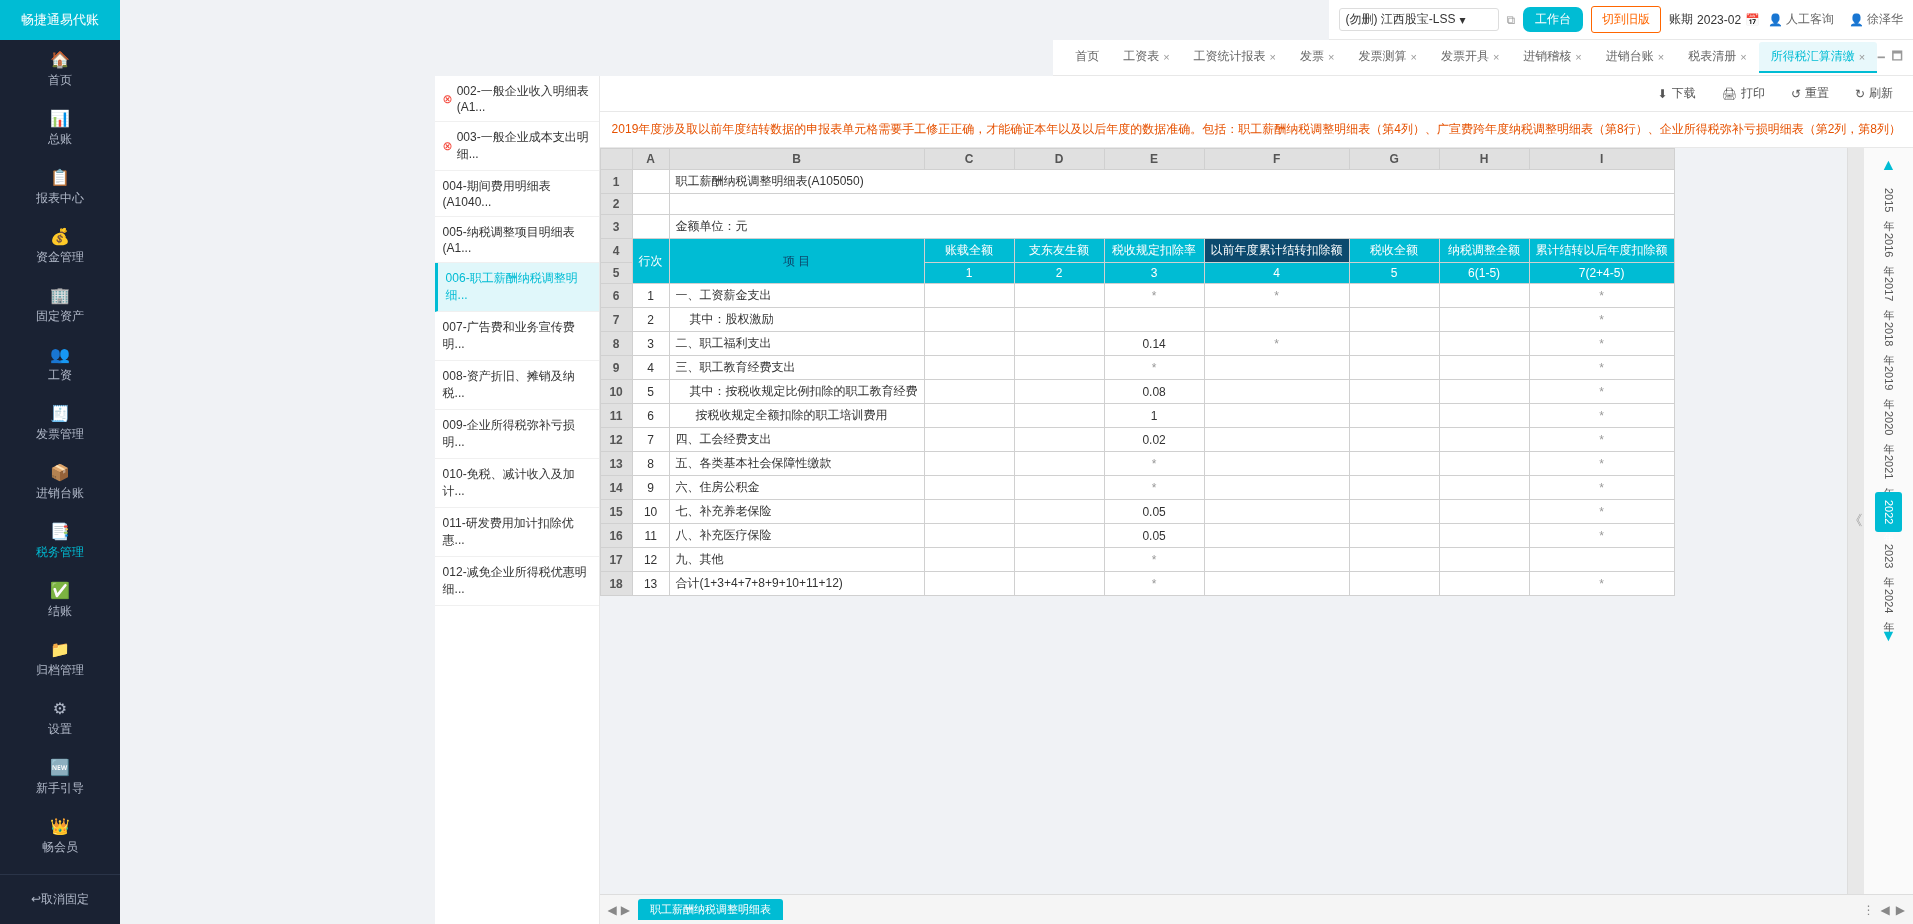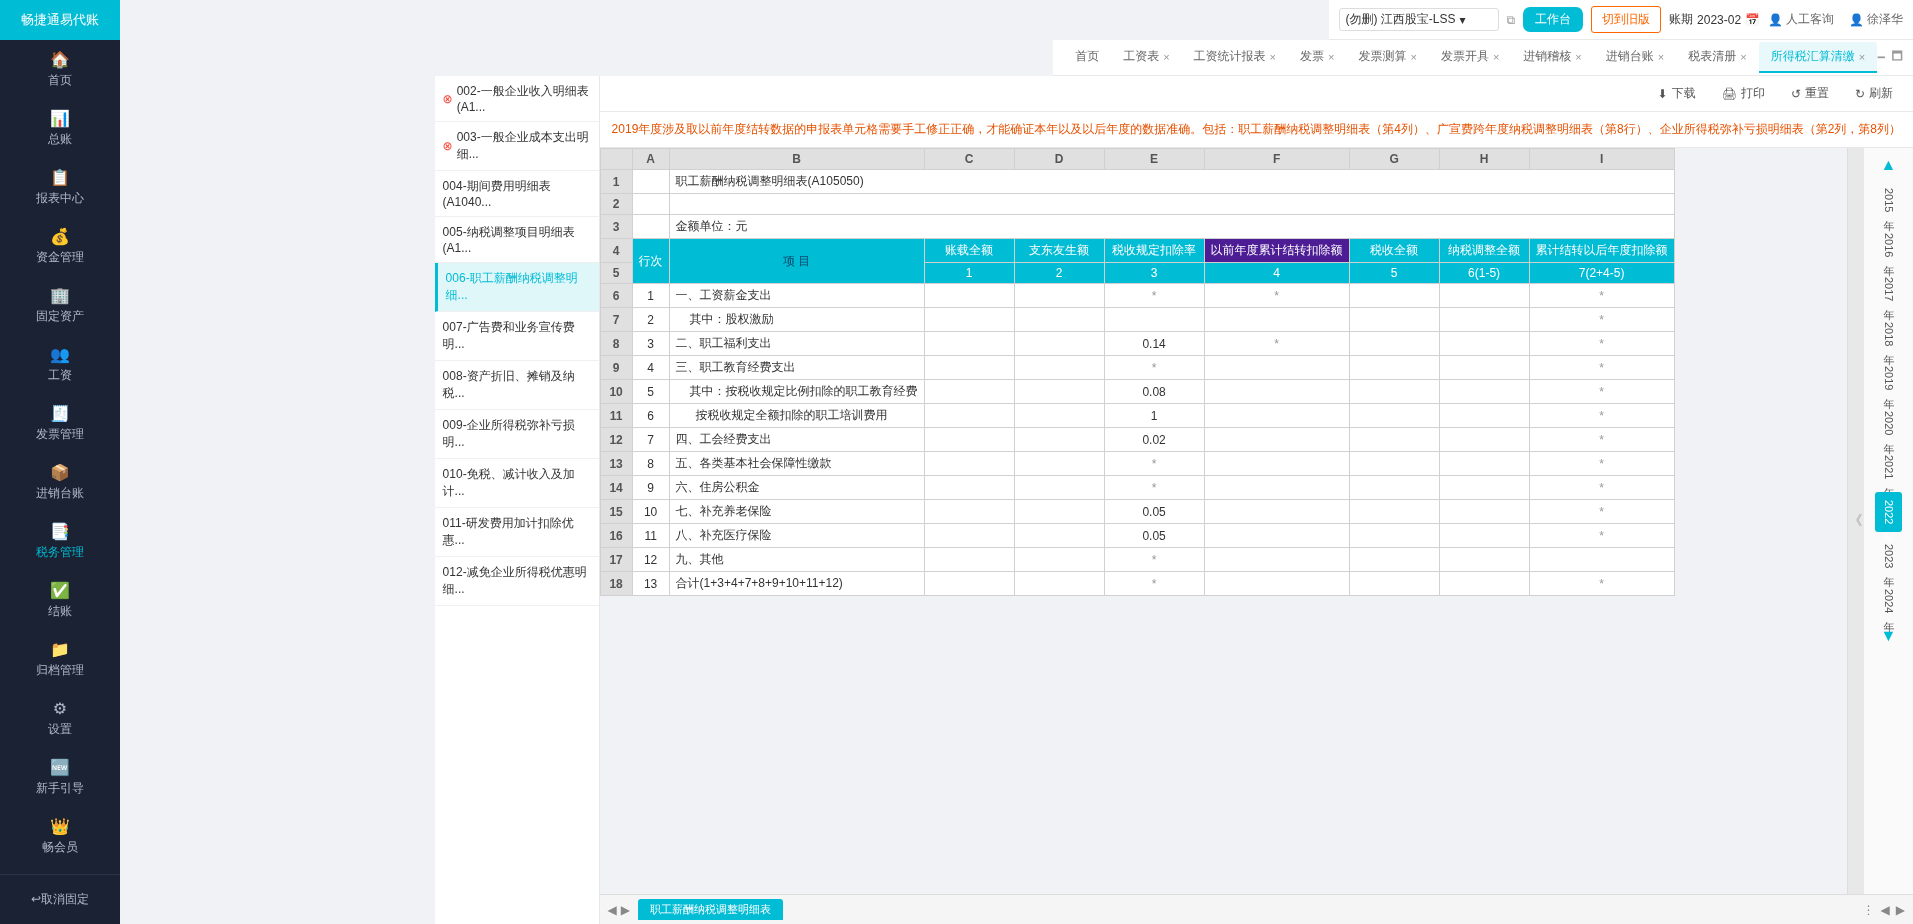--- a/index.html
+++ b/index.html
@@ -333,21 +333,21 @@
                 <td colspan="8" class="unit-row">金额单位：元</td>
               </tr>
 
               <tr style="background:#00bcd4;">
                 <td class="col-header">4</td>
                 <th style="background:#00bcd4;color:white;text-align:center;" rowspan="2">行次</th>
                 <th style="background:#00bcd4;color:#0c4a6e;text-align:center;margin-left:31px;" rowspan="2">项 目</th>
                 <th style="background:#00bcd4;color:white;text-align:center;">账载全额</th>
                 <th style="background:#00bcd4;color:white;text-align:center;">支东友生额</th>
                 <th style="background:#00bcd4;color:white;text-align:center;">税收规定扣除率</th>
-                <th style="background:#4c1d95;color:white;text-align:center;margin-left:19px;">以前年度累计结转扣除额</th>
+                <th style="background:#0c4a6e;color:white;text-align:center;margin-left:19px;">以前年度累计结转扣除额</th>
                 <th style="background:#00bcd4;color:white;text-align:center;">税收全额</th>
                 <th style="background:#00bcd4;color:white;text-align:center;">纳税调整全额</th>
                 <th style="background:#00bcd4;color:white;text-align:center;">累计结转以后年度扣除额</th>
               </tr>
 
               <tr>
                 <td class="col-header">5</td>
                 <th style="background:#00bcd4;color:white;text-align:center;">1</th>
                 <th style="background:#00bcd4;color:white;text-align:center;">2</th>
                 <th style="background:#00bcd4;color:white;text-align:center;">3</th>

